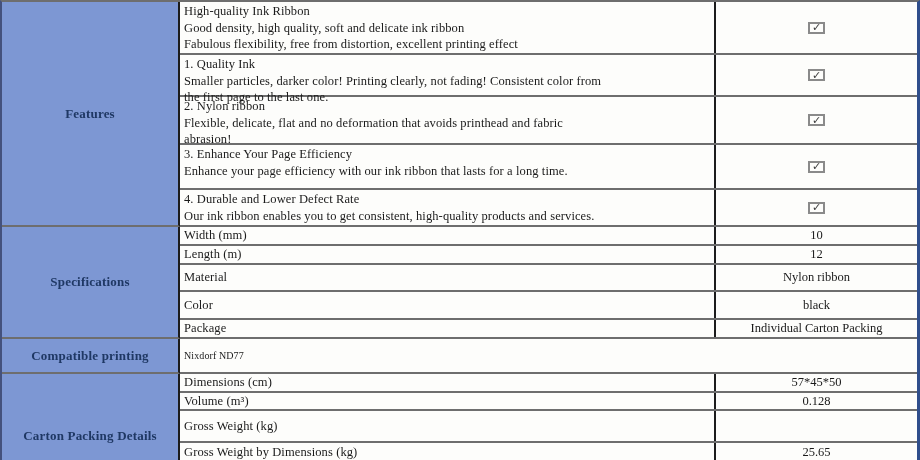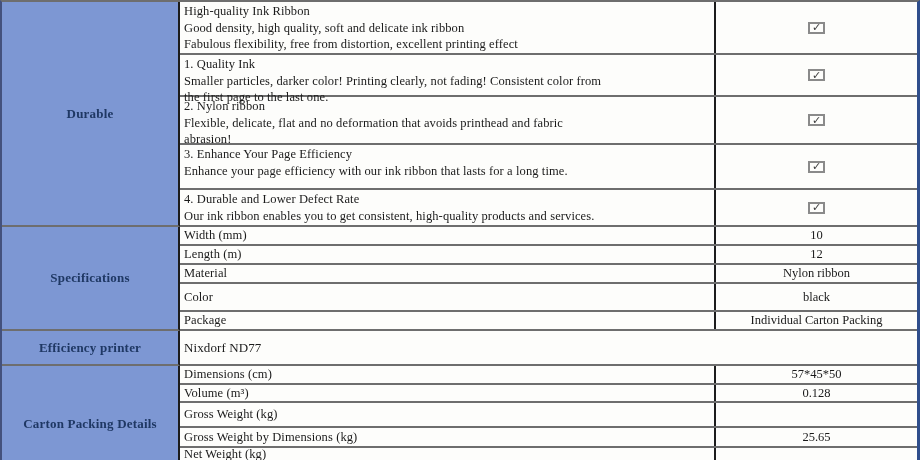--- a/index.html
+++ b/index.html
@@ -47,42 +47,42 @@
   .cell-key {
     flex:1; min-width:0;
     display:flex; align-items:center;
     padding:3px 4px;
     font-size:12.5px; letter-spacing:0.1px;
   }
   .cell-merged {
     flex:1; min-width:0;
     display:flex; align-items:center;
     padding:0 4px;
-    font-size:13px; letter-spacing:0.1px;
+    font-size:10px; letter-spacing:0.1px;
   }
   .chkbox {
     display:inline-flex; align-items:center; justify-content:center;
     width:17px; height:12px;
     border:2px solid #8a8a8a;
     background:#fdfdfb;
     font-size:11px; line-height:1; color:#3c3c3c;
     font-family:"DejaVu Sans", sans-serif;
   }
   
   .strip { display:flex; height:4px; }
   .strip .s-lbl { width:178px; flex:0 0 178px; background:#7d97d3; border-right:2px solid #1c1c1c; }
   .strip .s-cell { background:#fdfdfb; border-right:2px solid #1c1c1c; }
 </style>
 </head>
 <body>
 
 <div class="tbl">
 
   <div class="sec">
-    <div class="lbl">Durable</div>
+    <div class="lbl">Features</div>
     <div class="rows">
 
       <div class="row" style="height:53px">
         <div class="cell-desc">
           <div>High-quality Ink Ribbon</div>
           <div>Good density, high quality, soft and delicate ink ribbon</div>
           <div>Fabulous flexibility, free from distortion, excellent printing effect</div>
         </div>
         <div class="cell-val">
           <span class="chkbox">✓</span>
@@ -139,58 +139,58 @@
     <div class="rows">
 
       <div class="row" style="height:19px">
         <div class="cell-key">Width (mm)</div>
         <div class="cell-val">10</div>
       </div>
       <div class="row" style="height:19px">
         <div class="cell-key">Length (m)</div>
         <div class="cell-val">12</div>
       </div>
-      <div class="row" style="height:19px">
+      <div class="row" style="height:27px">
         <div class="cell-key">Material</div>
         <div class="cell-val">Nylon ribbon</div>
       </div>
       <div class="row" style="height:28px">
         <div class="cell-key">Color</div>
         <div class="cell-val">black</div>
       </div>
       <div class="row" style="height:19px">
         <div class="cell-key">Package</div>
         <div class="cell-val">Individual Carton Packing</div>
       </div>
 
     </div>
   </div>
 
   <div class="sec">
-    <div class="lbl">Efficiency printer</div>
+    <div class="lbl">Compatible printing</div>
     <div class="rows">
       <div class="row" style="height:35px">
         <div class="cell-merged">Nixdorf ND77</div>
       </div>
     </div>
   </div>
 
   <div class="sec">
     <div class="lbl">Carton Packing Details</div>
     <div class="rows">
 
       <div class="row" style="height:19px">
         <div class="cell-key">Dimensions (cm)</div>
         <div class="cell-val">57*45*50</div>
       </div>
       <div class="row" style="height:18px">
         <div class="cell-key">Volume (m³)</div>
         <div class="cell-val">0.128</div>
       </div>
-      <div class="row" style="height:25px">
+      <div class="row" style="height:32px">
         <div class="cell-key">Gross Weight (kg)</div>
         <div class="cell-val"></div>
       </div>
       <div class="row" style="height:20px">
         <div class="cell-key">Gross Weight by Dimensions (kg)</div>
         <div class="cell-val">25.65</div>
       </div>
       <div class="row" style="height:15px">
         <div class="cell-key">Net Weight (kg)</div>
         <div class="cell-val"></div>

